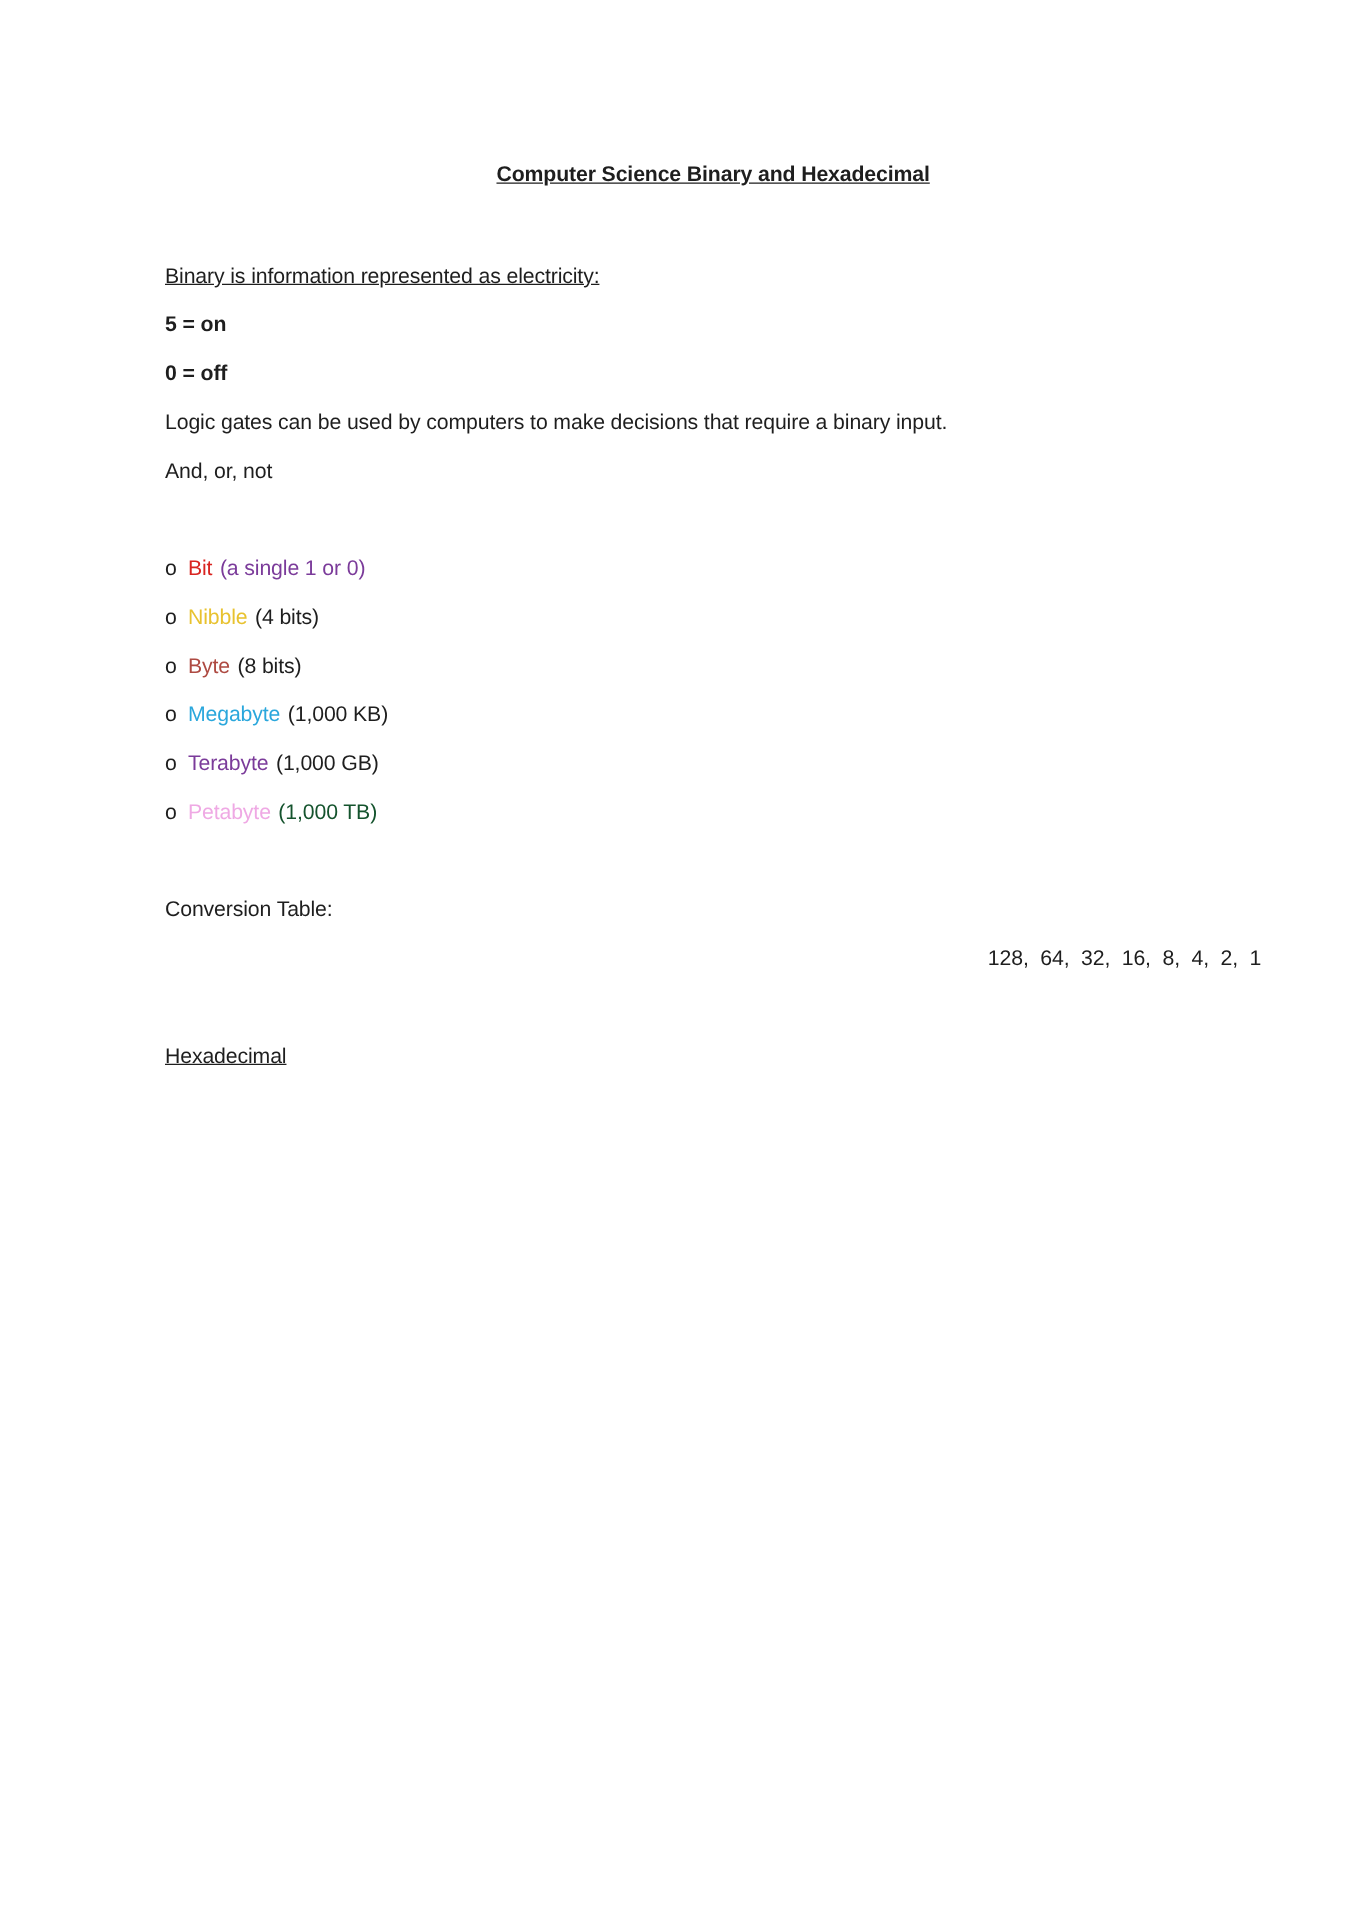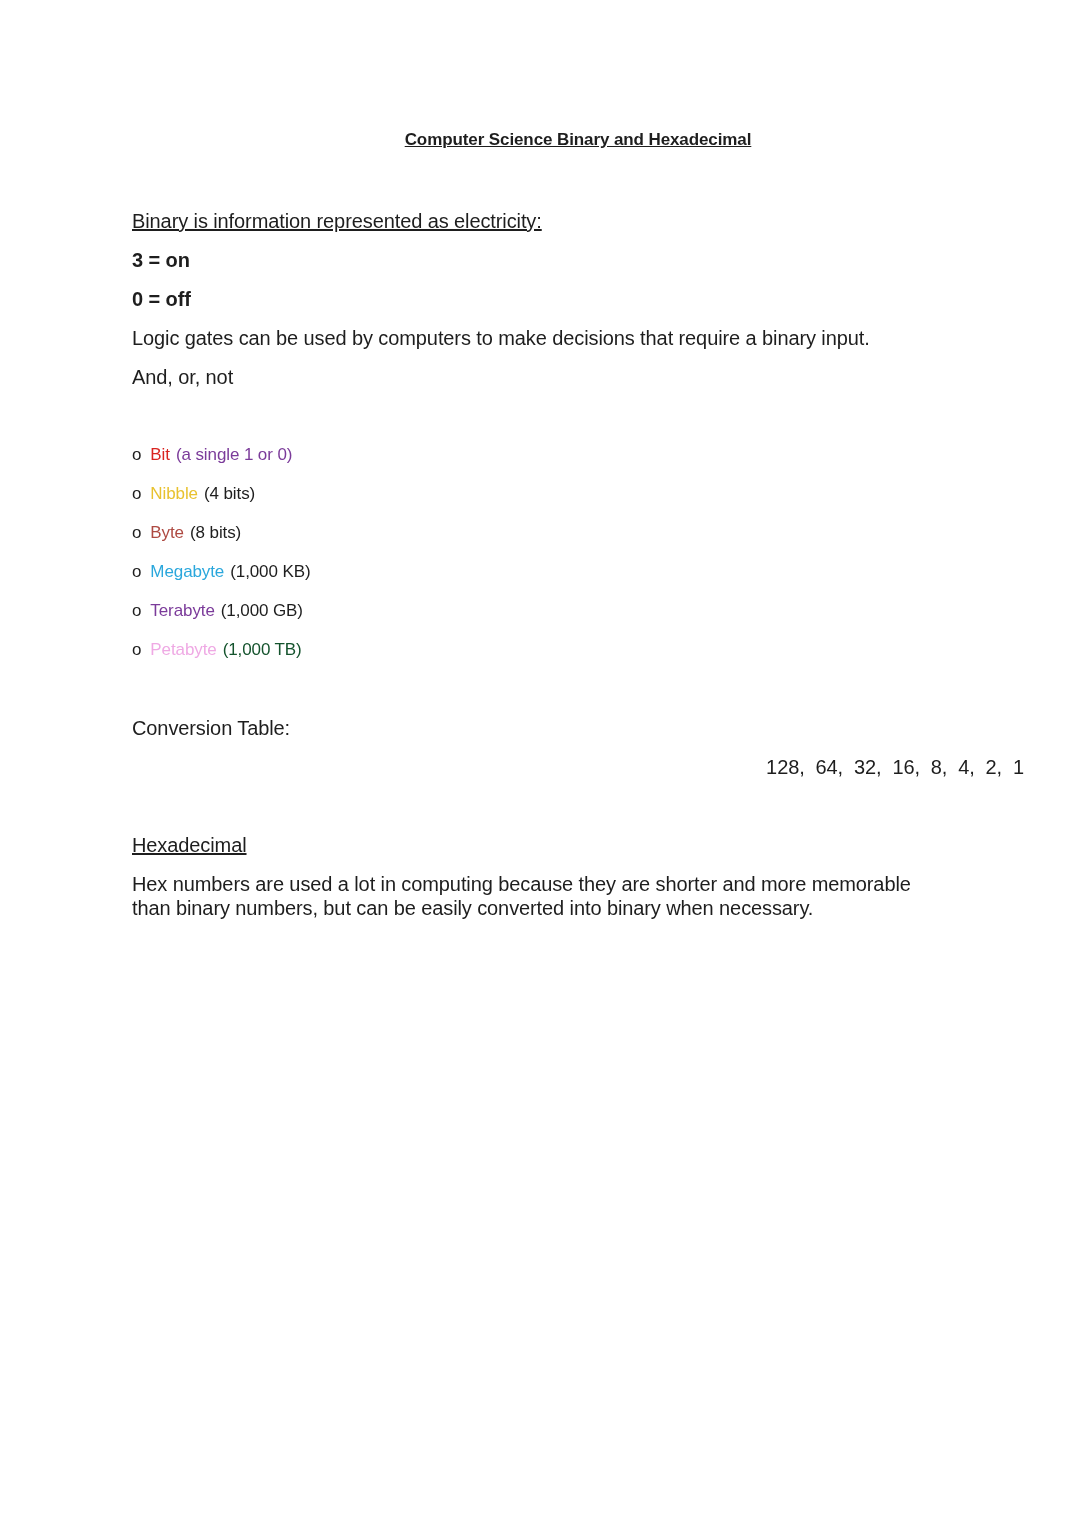--- a/index.html
+++ b/index.html
@@ -12,33 +12,33 @@
     height: 1527px;
     font-family: "Liberation Sans", sans-serif;
     color: #1e1e1e;
     letter-spacing: -0.1px;
     overflow: hidden;
   }
   .page {
     box-sizing: border-box;
     width: 1080px;
     height: 1527px;
-    padding: 128px 56px 0 132px;
+    padding: 128px 71px 0 132px;
     background: #ffffff;
   }
   .doc-title {
     text-align: center;
     font-weight: bold;
     font-size: 17px;
     line-height: 24px;
     text-decoration: underline;
     margin: 0 0 57px 0;
   }
   p.line {
-    font-size: 20px;
+    font-size: 17px;
     line-height: 24px;
     margin: 0 0 15px 0;
   }
   .underlined { text-decoration: underline; }
   .bold { font-weight: bold; }
   .spacer { height: 39px; }
   .unit-item {
     font-size: 17px;
     line-height: 24px;
     margin: 0 0 15px 0;
@@ -50,21 +50,21 @@
   .hex-body .body-line { display: block; }
 </style>
 </head>
 <body>
 
 <div class="page">
 
   <h1 class="doc-title">Computer Science Binary and Hexadecimal</h1>
 
   <p class="line underlined">Binary is information represented as electricity:</p>
-  <p class="line bold">3 = on</p>
+  <p class="line bold">5 = on</p>
   <p class="line bold">0 = off</p>
   <p class="line">Logic gates can be used by computers to make decisions that require a binary input.</p>
   <p class="line">And, or, not</p>
 
   <div class="spacer"></div>
 
   <div>
     <div class="unit-item">
       <span class="bullet">o</span><span class="term" style="color: rgb(217, 36, 32);">Bit</span><span class="rest" style="color: rgb(123, 59, 154);">(a single 1 or 0)</span>
     </div>
@@ -86,18 +86,14 @@
   </div>
 
   <div class="spacer"></div>
 
   <p class="line">Conversion Table:</p>
   <p class="line values-line">128,  64,  32,  16,  8,  4,  2,  1</p>
 
   <div class="spacer"></div>
 
   <p class="line underlined">Hexadecimal</p>
-  <p class="line hex-body">
-    <span class="body-line">Hex numbers are used a lot in computing because they are shorter and more memorable</span>
-    <span class="body-line">than binary numbers, but can be easily converted into binary when necessary.</span>
-  </p>
 
 </div>
 
 </body></html>

